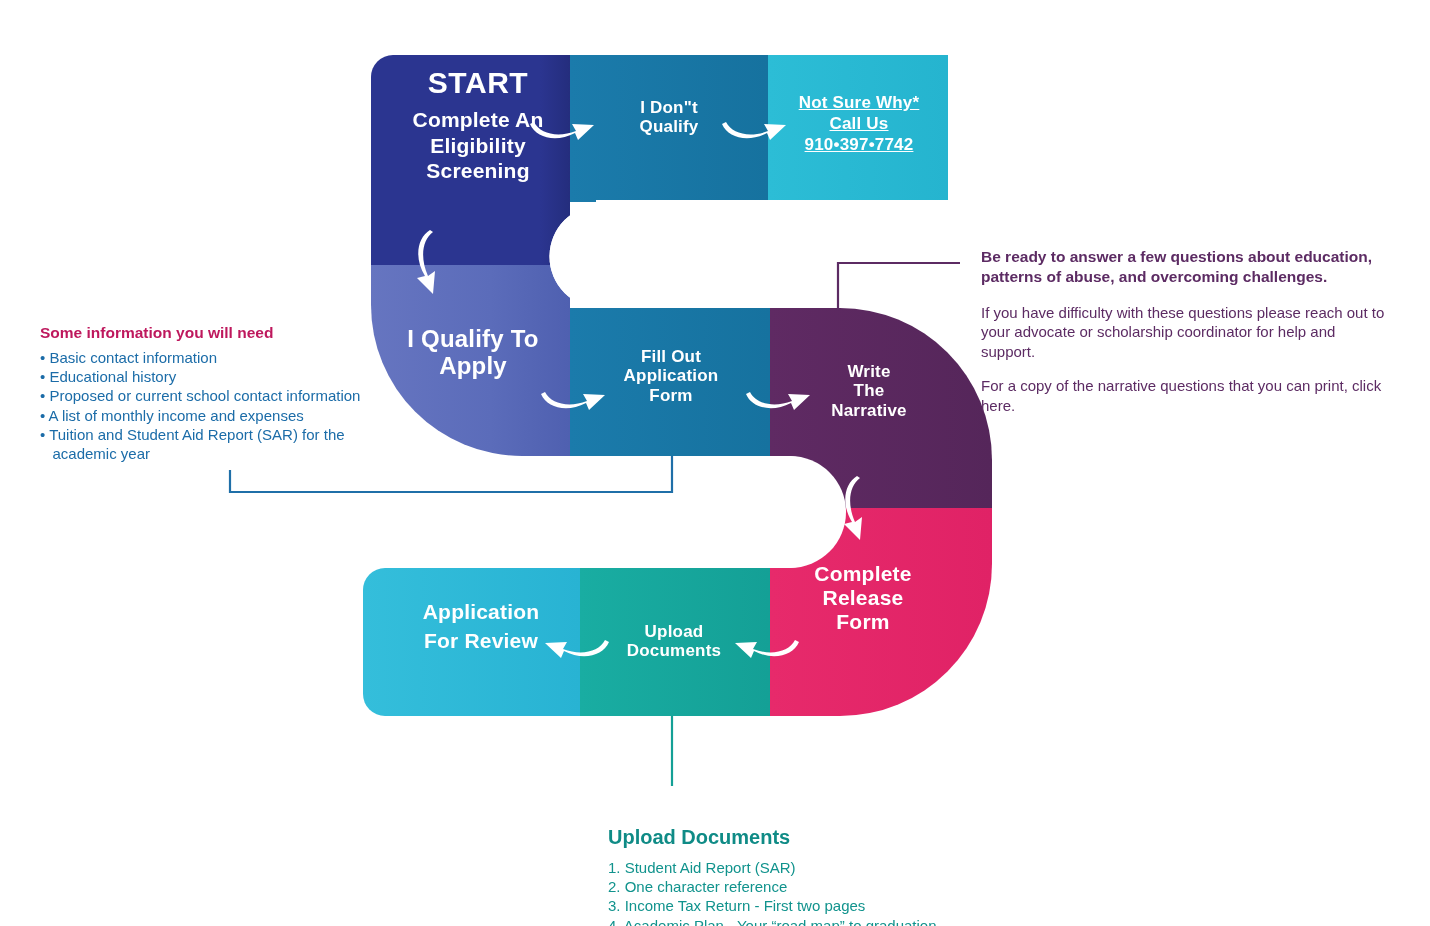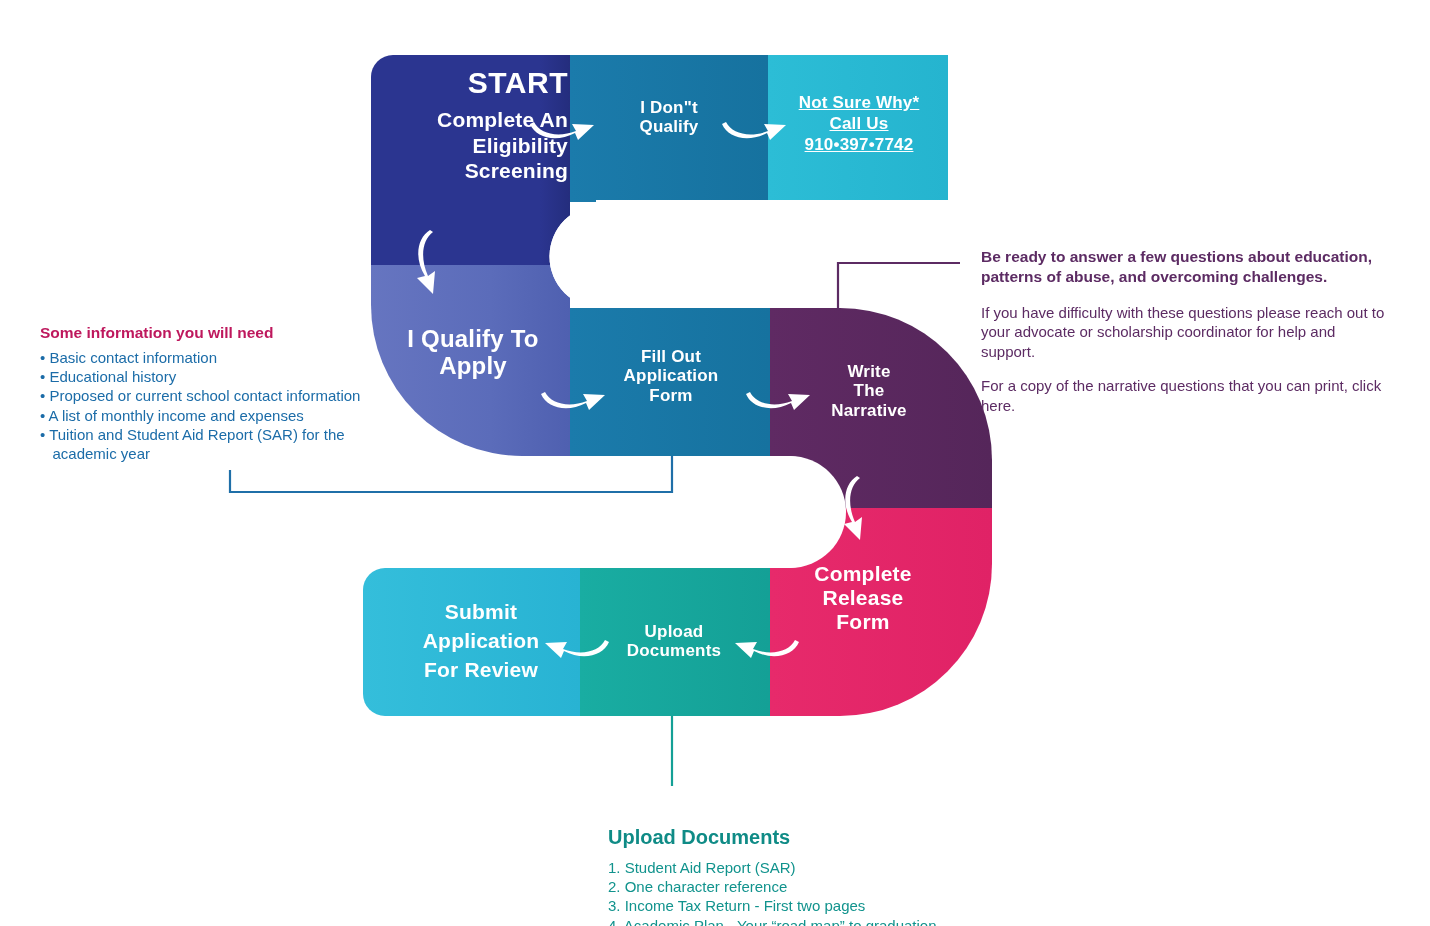--- a/index.html
+++ b/index.html
@@ -169,21 +169,21 @@
                  C38,31 58,26 64,12 Z"></path>
       </g>
 
       <g transform="translate(545,630)">
         <path d="M60,10 C54,22 36,26 18,19 L22,12 L0,13 L16,28 L19,21
                  C38,31 58,26 64,12 Z"></path>
       </g>
     </g>
   </svg>
 
-  <div class="node-label" style="left:388px;top:66px;width:180px;text-align:right;">
+  <div class="node-label" style="left:388px;top:66px;width:180px;text-align:center;">
     <div class="start-title">START</div>
     <div class="start-sub">
       <div>Complete An</div>
       <div>Eligibility</div>
       <div>Screening</div>
     </div>
   </div>
 
   <div class="node-label" style="left:600px;top:98px;width:138px;font-size:17px;">
     <div>I Don"t</div>
@@ -218,21 +218,20 @@
     <div>Release</div>
     <div>Form</div>
   </div>
 
   <div class="node-label" style="left:598px;top:622px;width:152px;font-size:17px;">
     <div>Upload</div>
     <div>Documents</div>
   </div>
 
   <div class="node-label" style="left:385px;top:598px;width:192px;font-size:21px;line-height:1.38;">
-    <div>Submit</div>
     <div>Application</div>
     <div>For Review</div>
   </div>
 
   <div class="panel" style="left:40px;top:324px;width:390px;">
     <h3 class="blue-head">Some information you will need</h3>
     <ul>
       <li class="blue-txt">• Basic contact information</li>
       <li class="blue-txt">• Educational history</li>
       <li class="blue-txt">• Proposed or current school contact information</li>

